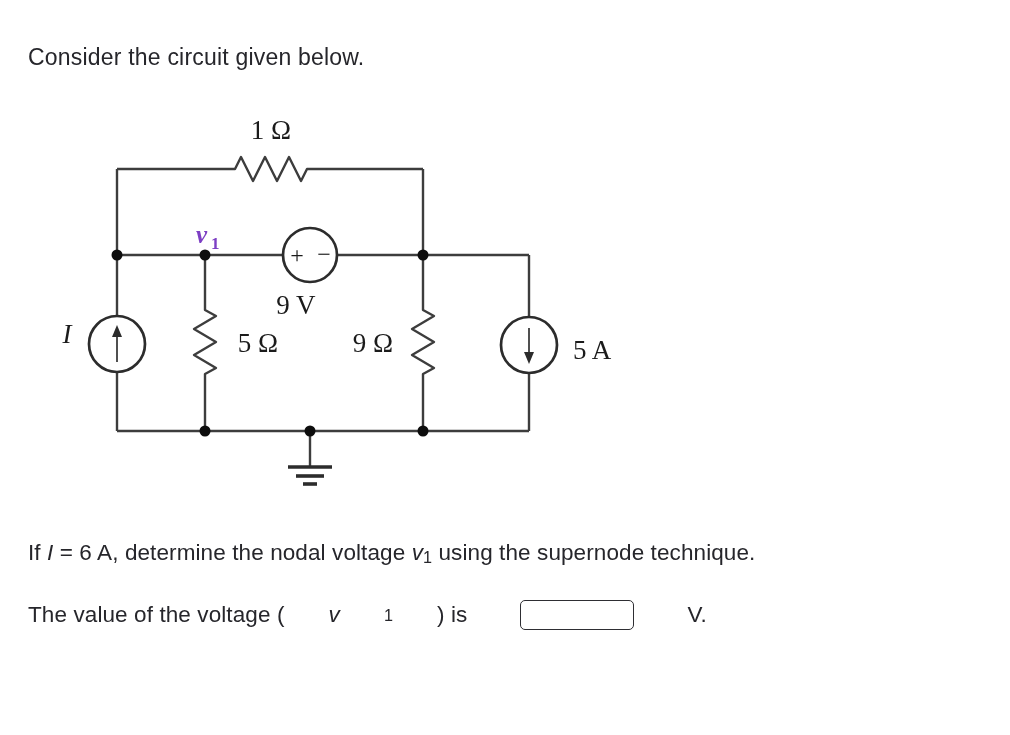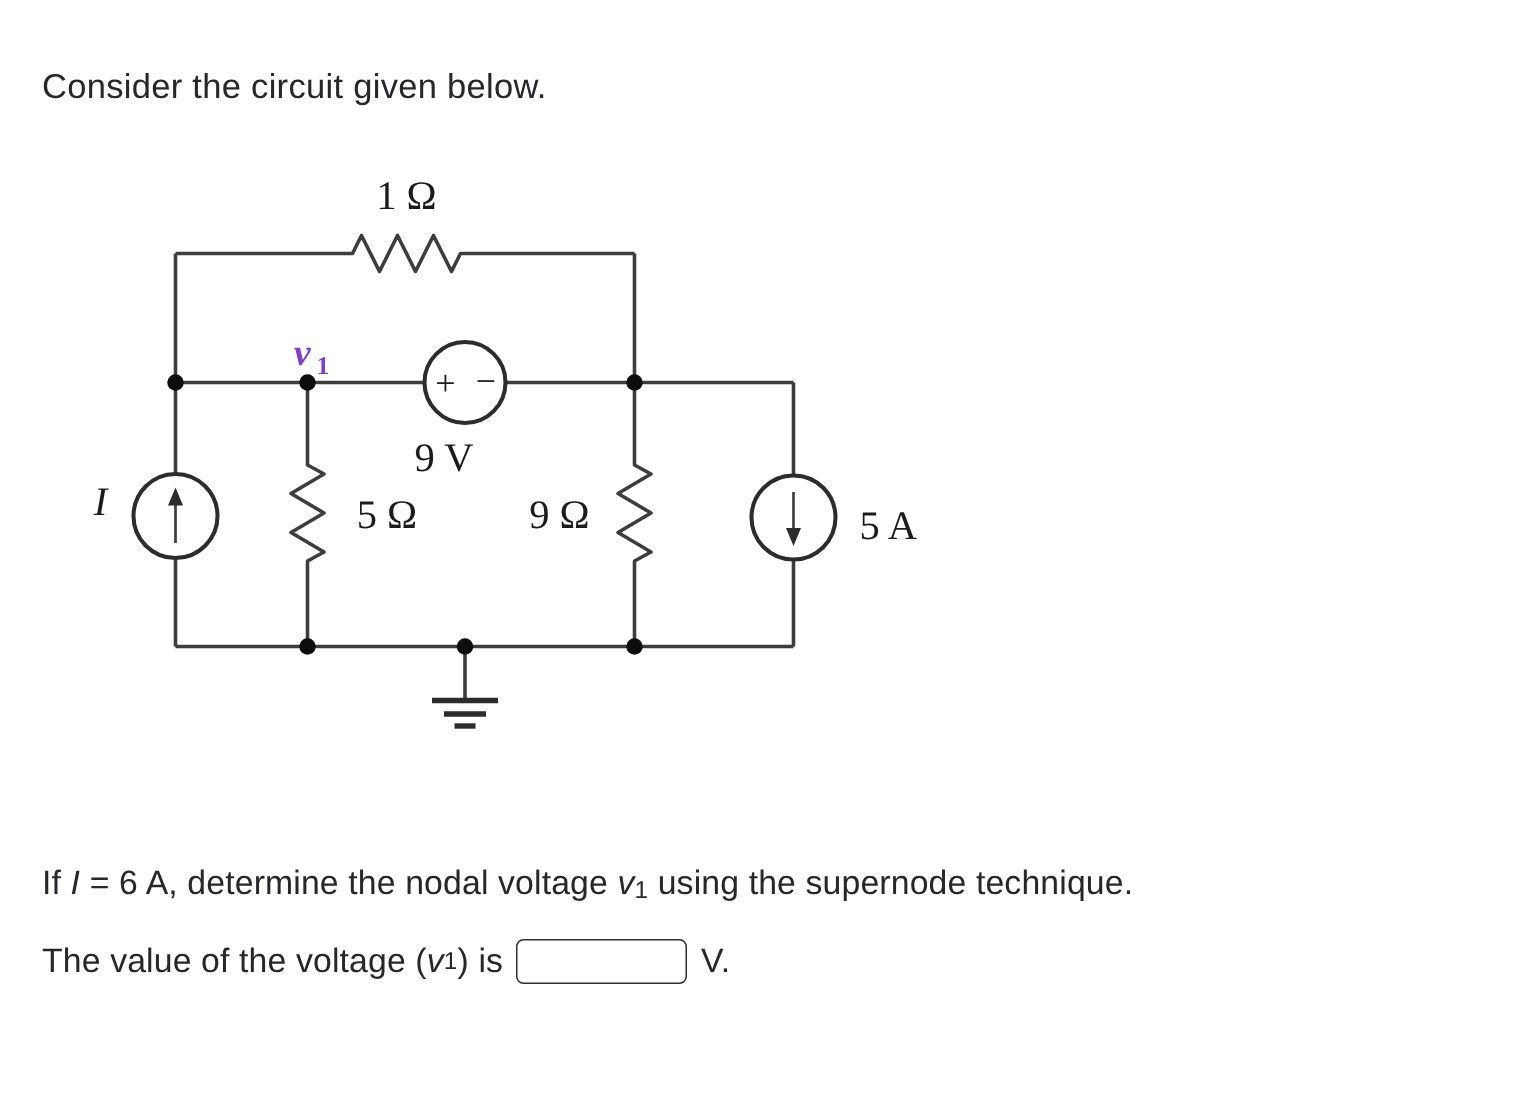--- a/index.html
+++ b/index.html
@@ -19,22 +19,22 @@
   }
   .circuit-wrap{
     position:absolute;left:0;top:100px;width:680px;height:400px;
   }
   .qline{
     position:absolute;left:28px;
     font-size:22.5px;line-height:30px;font-weight:400;
     letter-spacing:0.1px;
     white-space:pre-wrap;
   }
-  .qline.q1{top:538px;margin-top:36px;}
-  .qline.q2{top:626px;display:flex;align-items:center;}
+  .qline.q1{top:538px;}
+  .qline.q2{top:600px;display:flex;align-items:center;gap:44px;}
   .ivar{font-style:italic;}
   .vsub{font-size:0.72em;vertical-align:-0.18em;}
   .answer-input{
     width:100px;height:28px;
     margin:0 9px 0 9px;
     border:1.6px solid #2e2e33;border-radius:5px;
     font-size:20px;padding:0 6px;
     font-family:"Liberation Sans", sans-serif;
     color:#26262b;background:#fff;
     outline:none;box-sizing:content-box;

